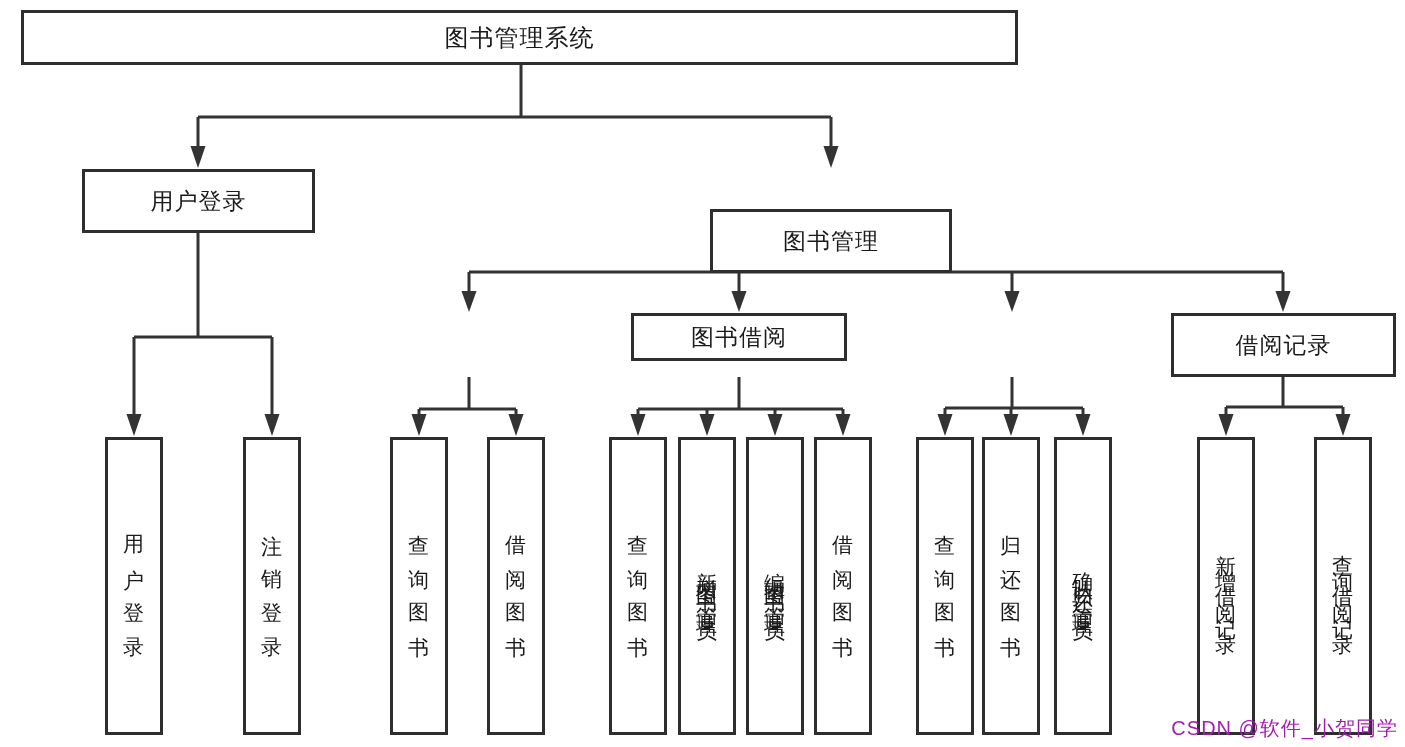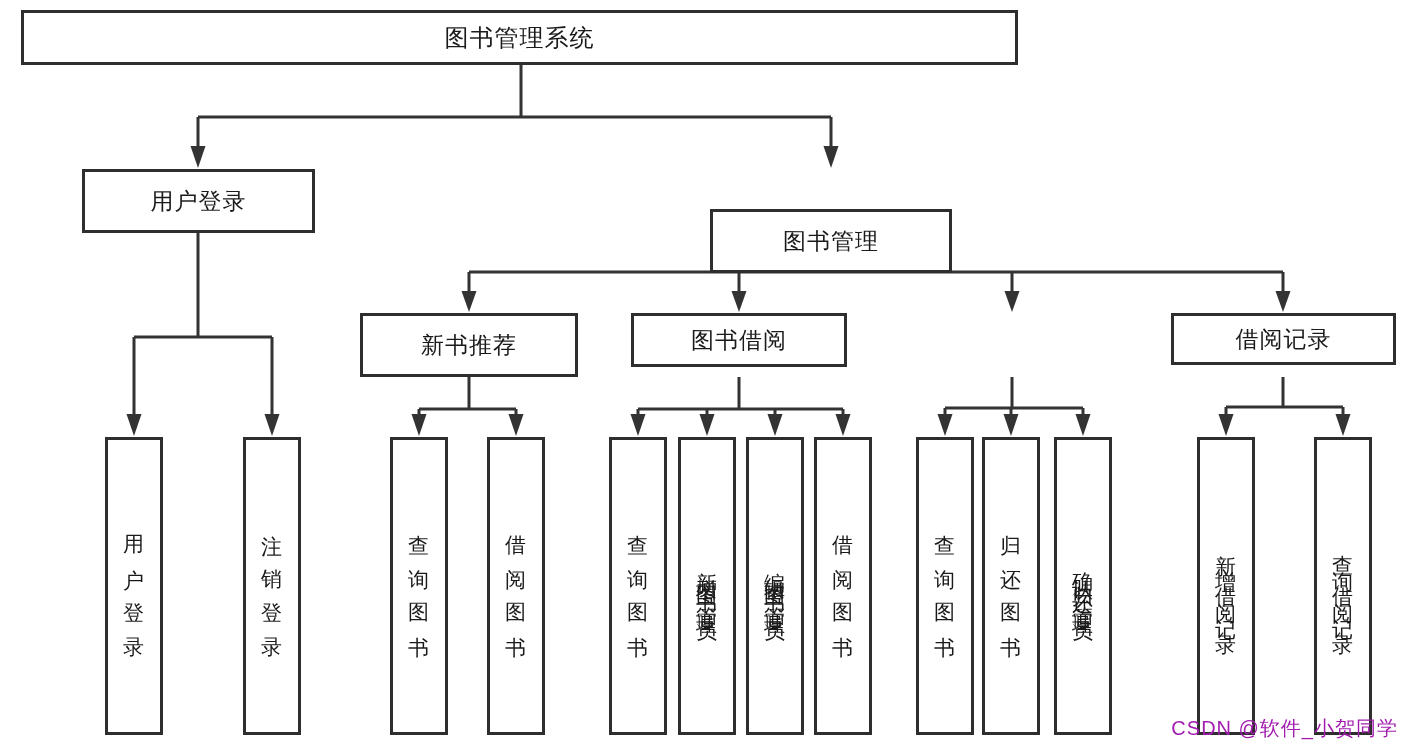--- a/index.html
+++ b/index.html
@@ -33,23 +33,23 @@
     writing-mode: vertical-rl;
     text-orientation: mixed;
     white-space: nowrap;
     line-height: 1;
   }
   
   .n-root    { left: 21px;  top: 10px;  width: 997px; height: 55px; }
   .n-login   { left: 82px;  top: 169px; width: 233px; height: 64px; }
   .n-mgmt    { left: 710px; top: 169px; width: 242px; height: 64px; margin-top: 40px; }
   .n-new     { left: 360px; top: 313px; width: 218px; height: 64px; }
-  .n-borrow  { left: 631px; top: 313px; width: 216px; height: 54px; }
+  .n-borrow  { left: 631px; top: 313px; width: 216px; height: 48px; }
   .n-current { left: 903px; top: 313px; width: 218px; height: 64px; }
-  .n-records { left: 1171px;top: 313px; width: 225px; height: 52px; }
+  .n-records { left: 1171px;top: 313px; width: 225px; height: 64px; }
   .leaf      { top: 437px; width: 58px; height: 298px; }
   .l1  { left: 105px; }  .l2  { left: 243px; }
   .l3  { left: 390px; }  .l4  { left: 487px; }
   .l5  { left: 609px; }  .l6  { left: 678px; }
   .l7  { left: 746px; }  .l8  { left: 814px; }
   .l9  { left: 916px; }  .l10 { left: 982px; }
   .l11 { left: 1054px; } .l12 { left: 1197px; }
   .l13 { left: 1314px; }
   .watermark {
     position: absolute;
@@ -112,23 +112,20 @@
     <span>图书管理系统</span>
   </div>
 
   <div class="node hnode n-login">
     <span>用户登录</span>
   </div>
   <div class="node hnode n-mgmt">
     <span>图书管理</span>
   </div>
 
-  <div class="node hnode n-new">
-    <span>新书推荐</span>
-  </div>
   <div class="node hnode n-borrow">
     <span>图书借阅</span>
   </div>
   <div class="node hnode n-records">
     <span>借阅记录</span>
   </div>
 
   <div class="node vnode leaf l1">
     <span class="vtext" style="letter-spacing: 34px;">用户登录</span>
   </div>

